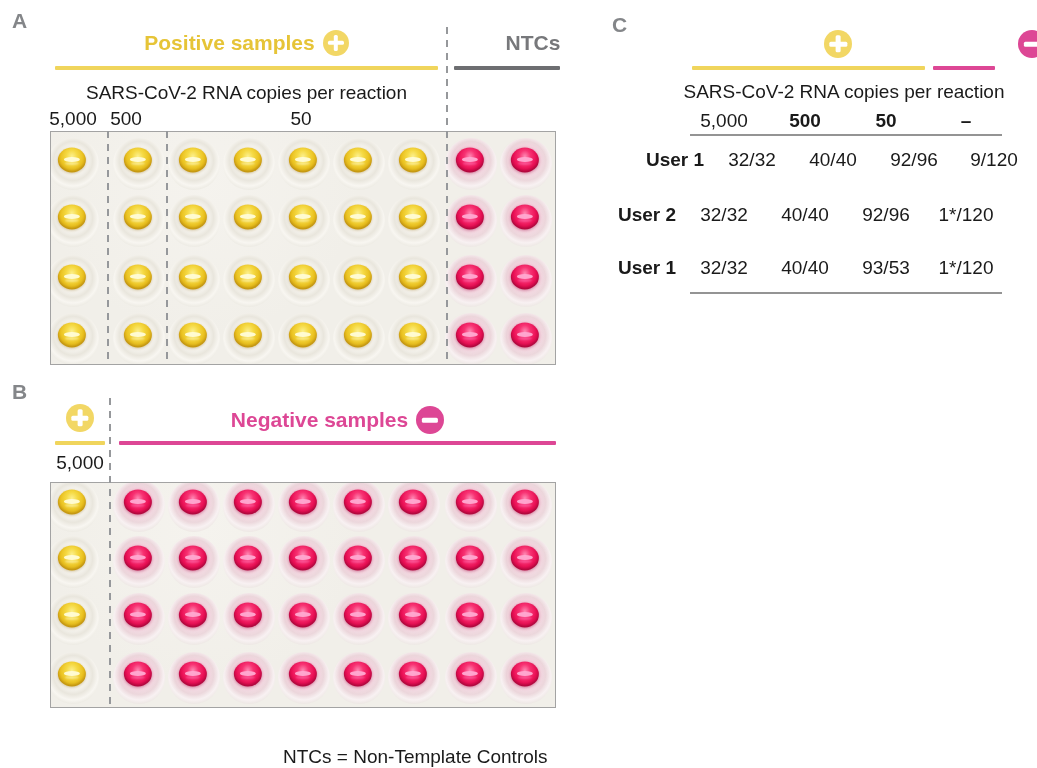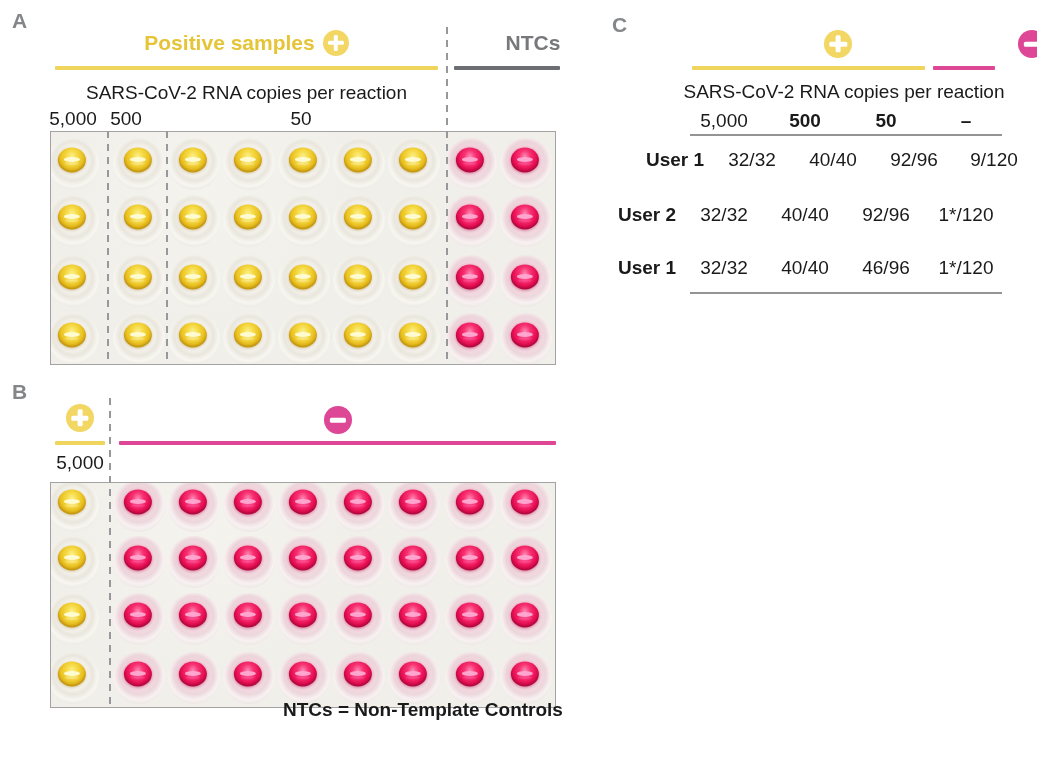--- a/index.html
+++ b/index.html
@@ -282,20 +282,21 @@
 <div class="abs vdash" style="left:446px;top:27px;height:338px;"></div>
 
 
 <div class="abs panel-letter" style="left:12px;top:381px;">B</div>
 
 <span class="abs picon plus sz28" style="left:66px;top:404px;"></span>
 <div class="abs bar yellow" style="left:55px;top:441px;width:50px;"></div>
 <div class="abs dose" style="left:51px;top:452px;width:58px;">5,000</div>
 
 <div class="abs fig-title pink-text" style="left:119px;top:406px;width:437px;">
+  <span>Negative samples</span>
   <span class="picon minus sz28"></span>
 </div>
 <div class="abs bar pink" style="left:119px;top:441px;width:437px;"></div>
 
 <div class="abs plate" id="plateB" style="left:50px;top:482px;width:506px;height:226px;">
     <div class="well yellow" style="left: -4px; top: -3px;">
       <div class="ball">
         <i class="streak"></i>
       </div>
     </div>
@@ -471,21 +472,21 @@
     </div>
     <div class="well red" style="left: 449px; top: 169px;">
       <div class="ball">
         <i class="streak"></i>
       </div>
     </div>
   </div>
 
 <div class="abs vdash" style="left:109px;top:398px;height:310px;"></div>
 
-<div class="abs caption" style="left:283px;top:699px;font-weight:bold;">NTCs = Non-Template Controls</div>
+<div class="abs caption" style="left:283px;top:746px;">NTCs = Non-Template Controls</div>
 
 
 <div class="abs panel-letter" style="left:612px;top:14px;">C</div>
 
 <span class="abs picon plus sz28" style="left:792px;top:30px;"></span>
 <span class="abs picon minus sz28" style="left:953px;top:30px;"></span>
 <div class="abs bar yellow" style="left:692px;top:66px;width:233px;"></div>
 <div class="abs bar pink" style="left:933px;top:66px;width:62px;"></div>
 
 <div class="abs subtitle" style="left:639px;top:81px;width:410px;">SARS-CoV-2 RNA copies per reaction</div>
@@ -510,20 +511,20 @@
       <div class="cell">User 2</div>
       <div class="cell">32/32</div>
       <div class="cell">40/40</div>
       <div class="cell">92/96</div>
       <div class="cell">1*/120</div>
     </div>
     <div class="abs c-row" style="left: 618px; top: 257px;">
       <div class="cell">User 1</div>
       <div class="cell">32/32</div>
       <div class="cell">40/40</div>
-      <div class="cell">46/96</div>
+      <div class="cell">93/53</div>
       <div class="cell">1*/120</div>
     </div>
   </div>
 <div class="abs hline" style="left:690px;top:292px;width:312px;"></div>
 
 
 
 
 </body></html>

